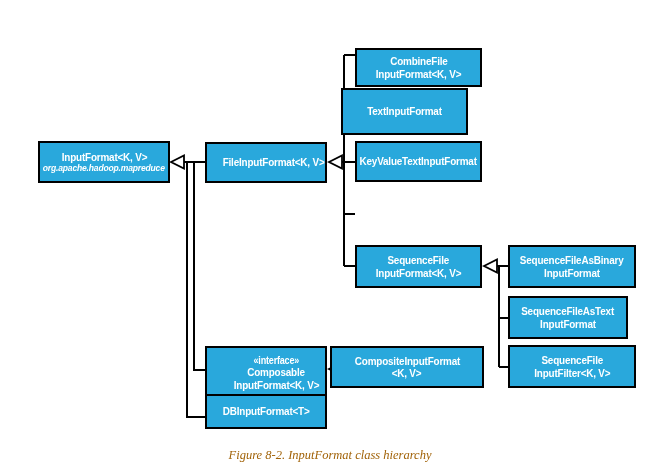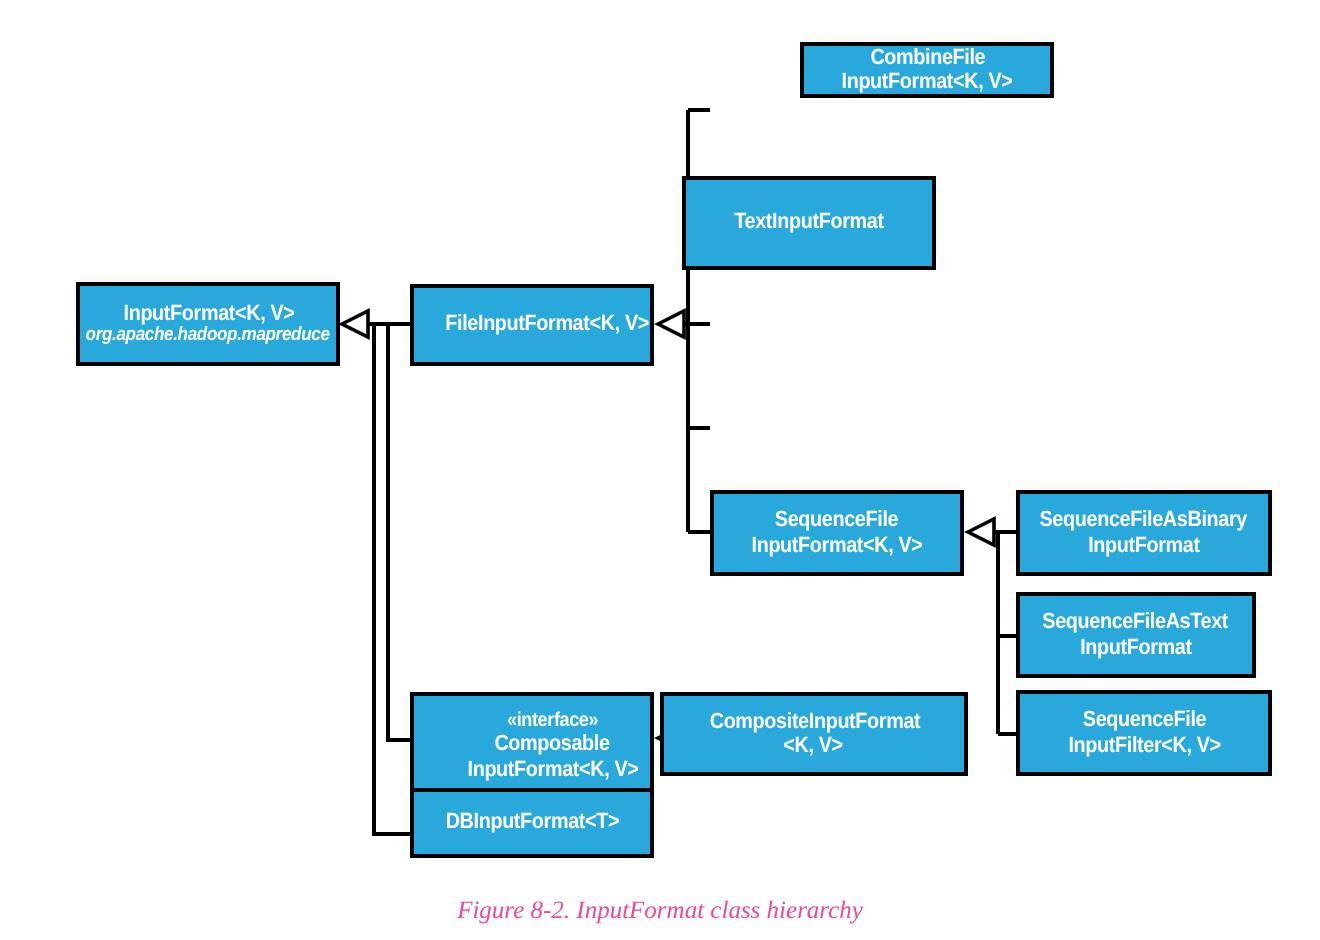--- a/index.html
+++ b/index.html
@@ -58,26 +58,26 @@
     transform-origin: 50% 50%;
   }
   .caption {
     position: absolute;
     left: 0; top: 448px;
     width: 660px;
     text-align: center;
     font-family: "Liberation Serif", serif;
     font-style: italic;
     font-size: 12.5px;
-    color: #ec4899;
+    color: #a16207;
   }
   
   #b-inputformat        { left: 38px;  top: 141px; width: 132px; height: 42px; }
   #b-fileinputformat    { left: 205px; top: 142px; width: 122px; height: 41px; padding-left: 15px; }
-  #b-combinefile        { left: 355px; top: 21px;  width: 127px; height: 28px; margin-left: 45px; }
+  #b-combinefile        { left: 355px; top: 48px;  width: 127px; height: 39px; }
   #b-textinput          { left: 341px; top: 88px;  width: 127px; height: 47px; }
   #b-keyvaluetext       { left: 355px; top: 141px; width: 127px; height: 41px; }
   #b-nline              { left: 355px; top: 194px; width: 127px; height: 41px; }
   #b-sequencefile       { left: 355px; top: 245px; width: 127px; height: 43px; }
   #b-seqasbinary        { left: 508px; top: 245px; width: 128px; height: 43px; }
   #b-seqastext          { left: 508px; top: 296px; width: 120px; height: 43px; }
   #b-seqfilter          { left: 508px; top: 345px; width: 128px; height: 43px; }
   #b-composable         { left: 205px; top: 346px; width: 122px; height: 54px; padding-left: 20px; }
   #b-composite          { left: 330px; top: 346px; width: 154px; height: 42px; }
   #b-dbinputformat      { left: 205px; top: 394px; width: 122px; height: 35px; text-align: center; }
@@ -127,20 +127,23 @@
 
   <div id="b-combinefile" class="node">
     <span class="ln">CombineFile</span>
     <span class="ln">InputFormat&lt;K, V&gt;</span>
   </div>
 
   <div id="b-textinput" class="node">
     <span class="ln">TextInputFormat</span>
   </div>
 
+  <div id="b-keyvaluetext" class="node">
+    <span class="ln">KeyValueTextInputFormat</span>
+  </div>
 
 
   <div id="b-sequencefile" class="node">
     <span class="ln">SequenceFile</span>
     <span class="ln">InputFormat&lt;K, V&gt;</span>
   </div>
 
   <div id="b-seqasbinary" class="node">
     <span class="ln">SequenceFileAsBinary</span>
     <span class="ln">InputFormat</span>

